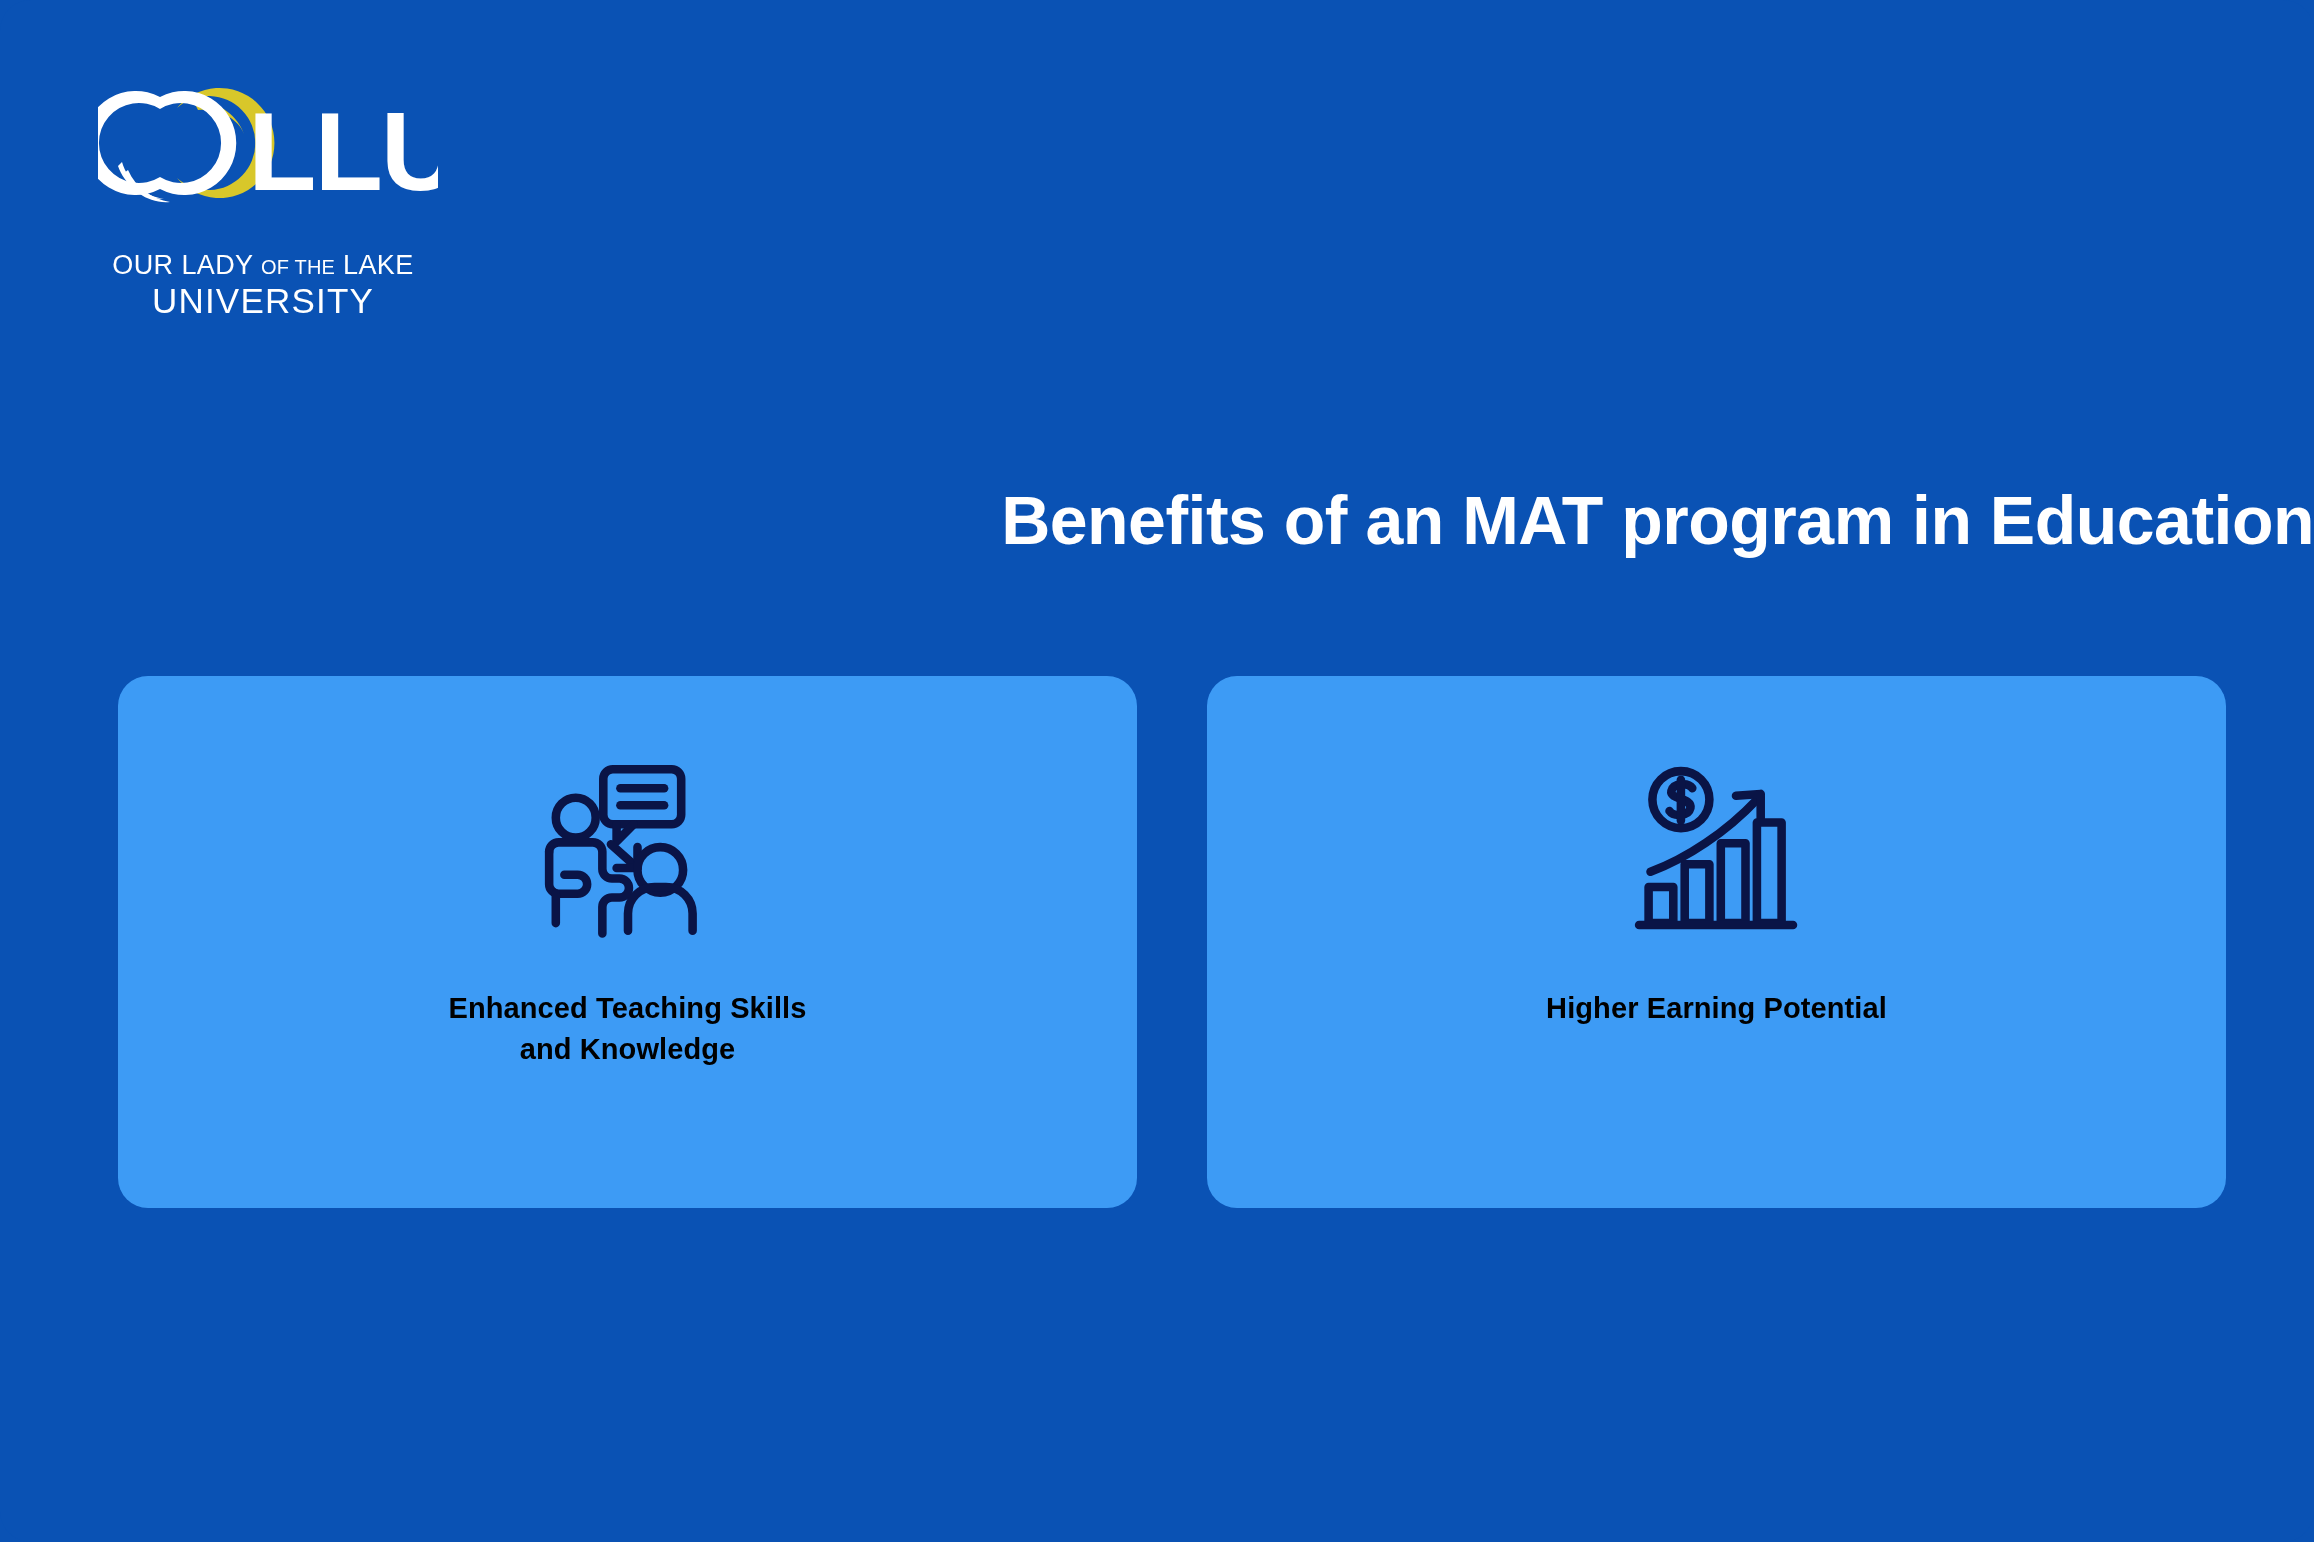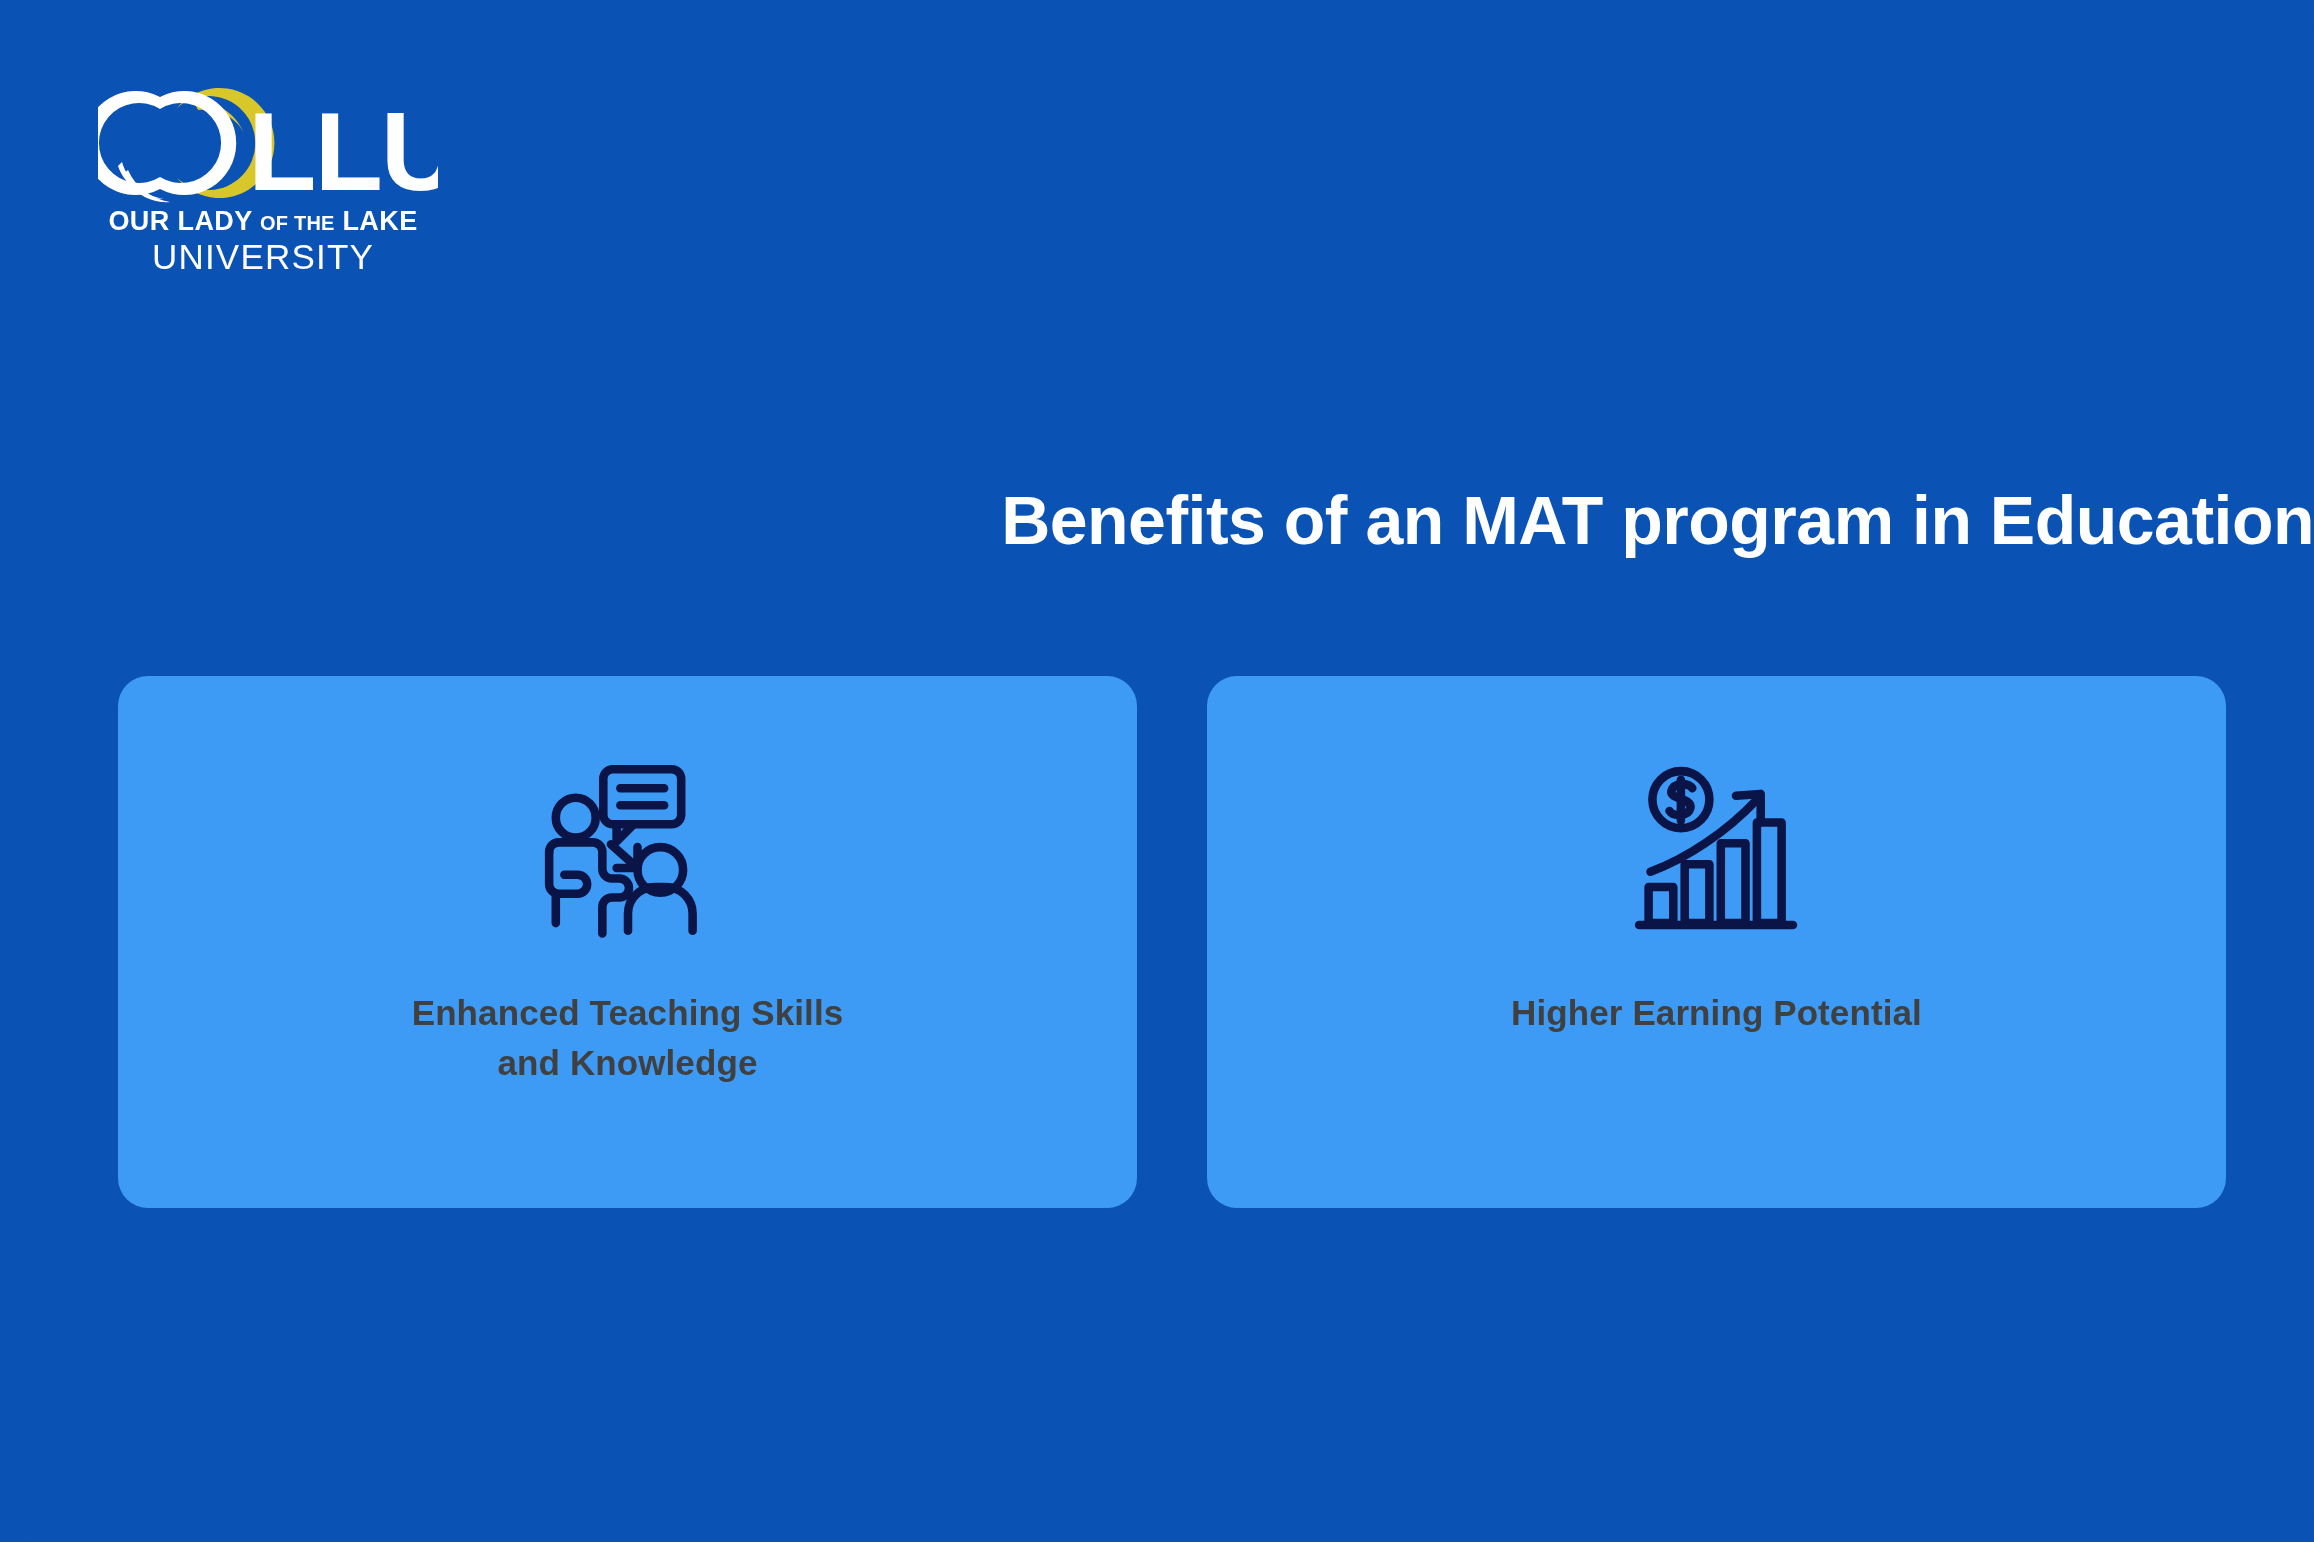--- a/index.html
+++ b/index.html
@@ -42,24 +42,25 @@
     position: absolute;
     left: 0;
     top: 128px;
     width: 330px;
     text-align: center;
     color: #ffffff;
   }
   .tag-line1 {
     display: block;
     font-size: 27px;
-    font-weight: 700;
+    font-weight: 400;
     letter-spacing: 0.4px;
     line-height: 1.12;
     white-space: nowrap;
+    margin-top: 44px;
   }
   .tag-line1 .small {
     font-size: 20px;
     letter-spacing: 0.2px;
   }
   .tag-line2 {
     display: block;
     font-size: 35px;
     font-weight: 400;
     letter-spacing: 1.2px;
@@ -102,22 +103,22 @@
   }
   .card-icon {
     width: 190px;
     height: 190px;
     display: block;
   }
   .card-label {
     margin-top: 44px;
     padding: 0 40px;
     text-align: center;
-    color: #404040;
-    font-size: 35px;
+    color: #000000;
+    font-size: 29px;
     font-weight: 700;
     line-height: 1.42;
     letter-spacing: 0.1px;
     white-space: pre-line;
   }
 </style>
 </head>
 <body>
 
 <div class="page">

